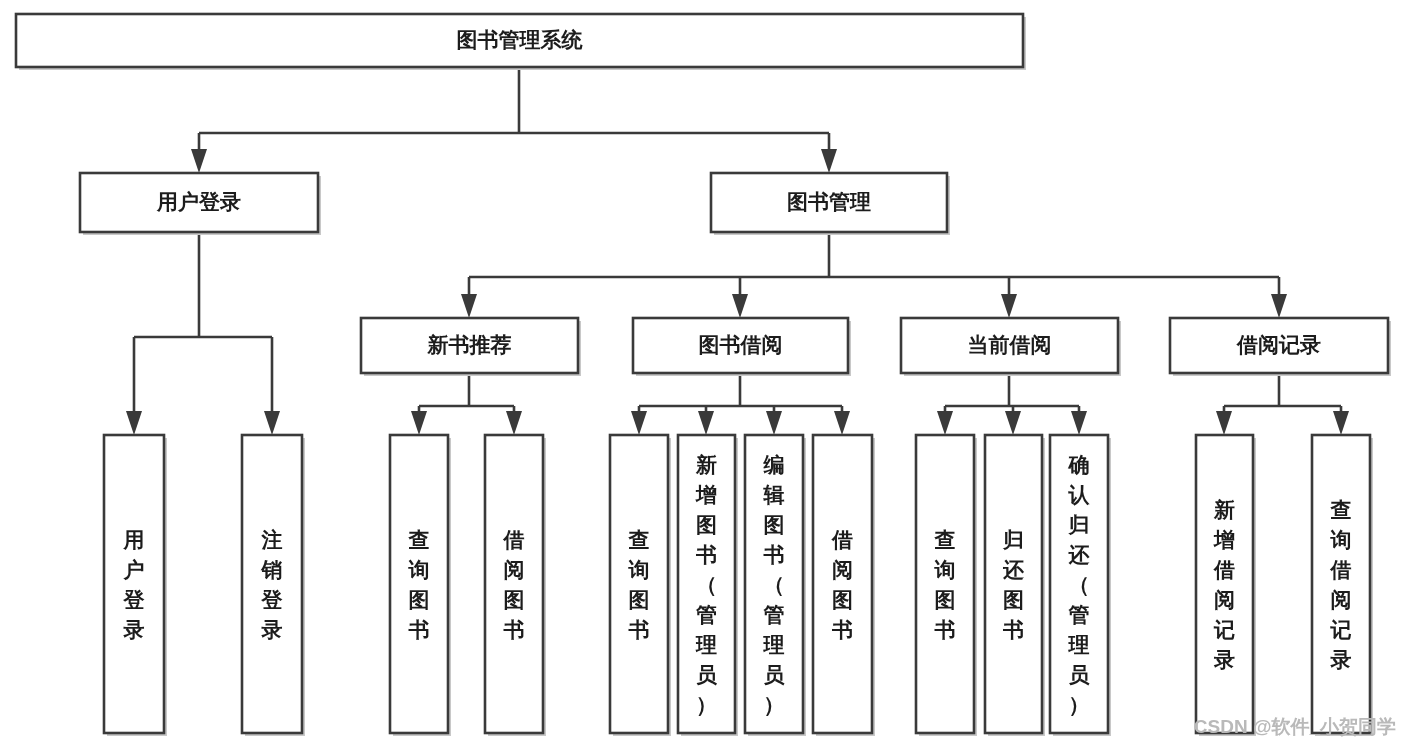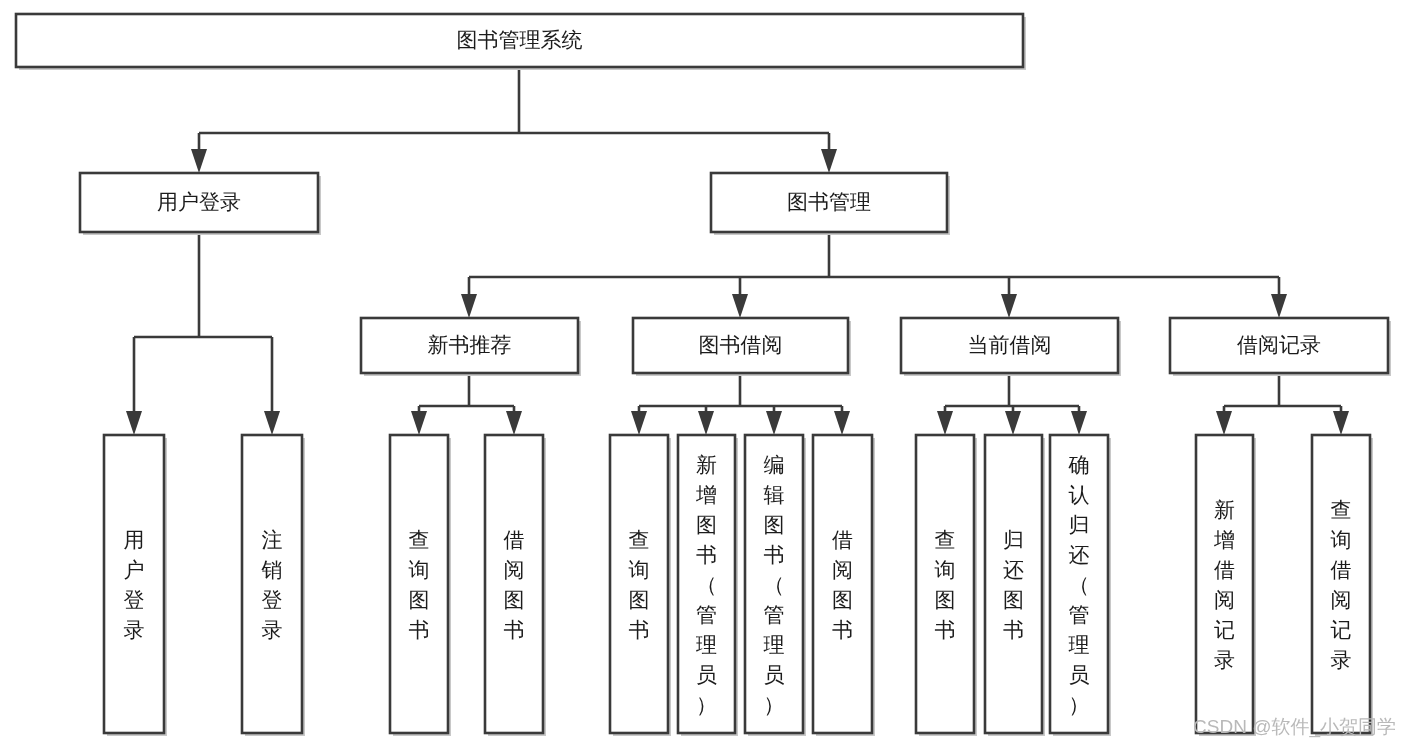--- a/index.html
+++ b/index.html
@@ -11,20 +11,21 @@
     width: 1405px;
     height: 747px;
     font-family: "Liberation Sans", "DejaVu Sans", sans-serif;
     overflow: hidden;
   }
   #diagram-root {
     position: relative;
     width: 1405px;
     height: 742px;
     background: #ffffff;
+    font-weight: bold;
   }
   svg.diagram-canvas {
     position: absolute;
     left: 0;
     top: 0;
     width: 1405px;
     height: 747px;
   }
   .node-box {
     fill: #ffffff;

